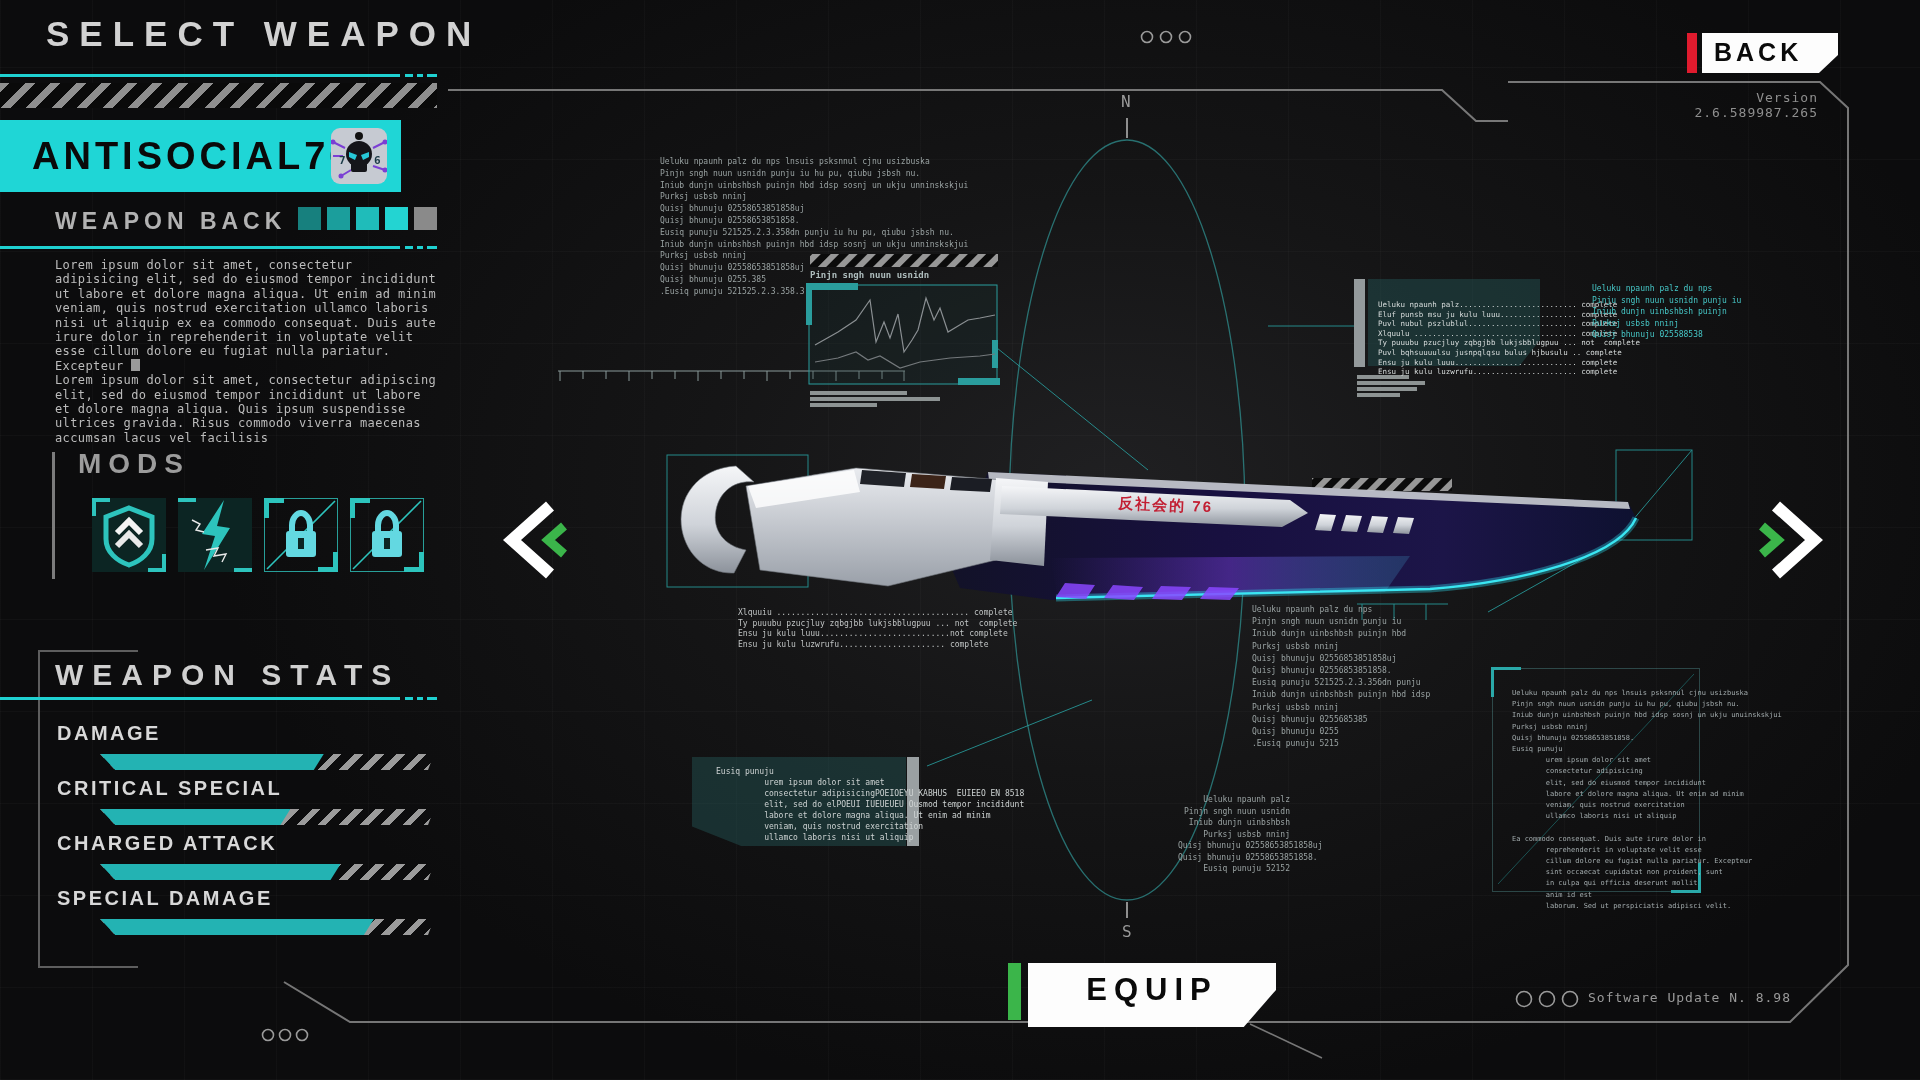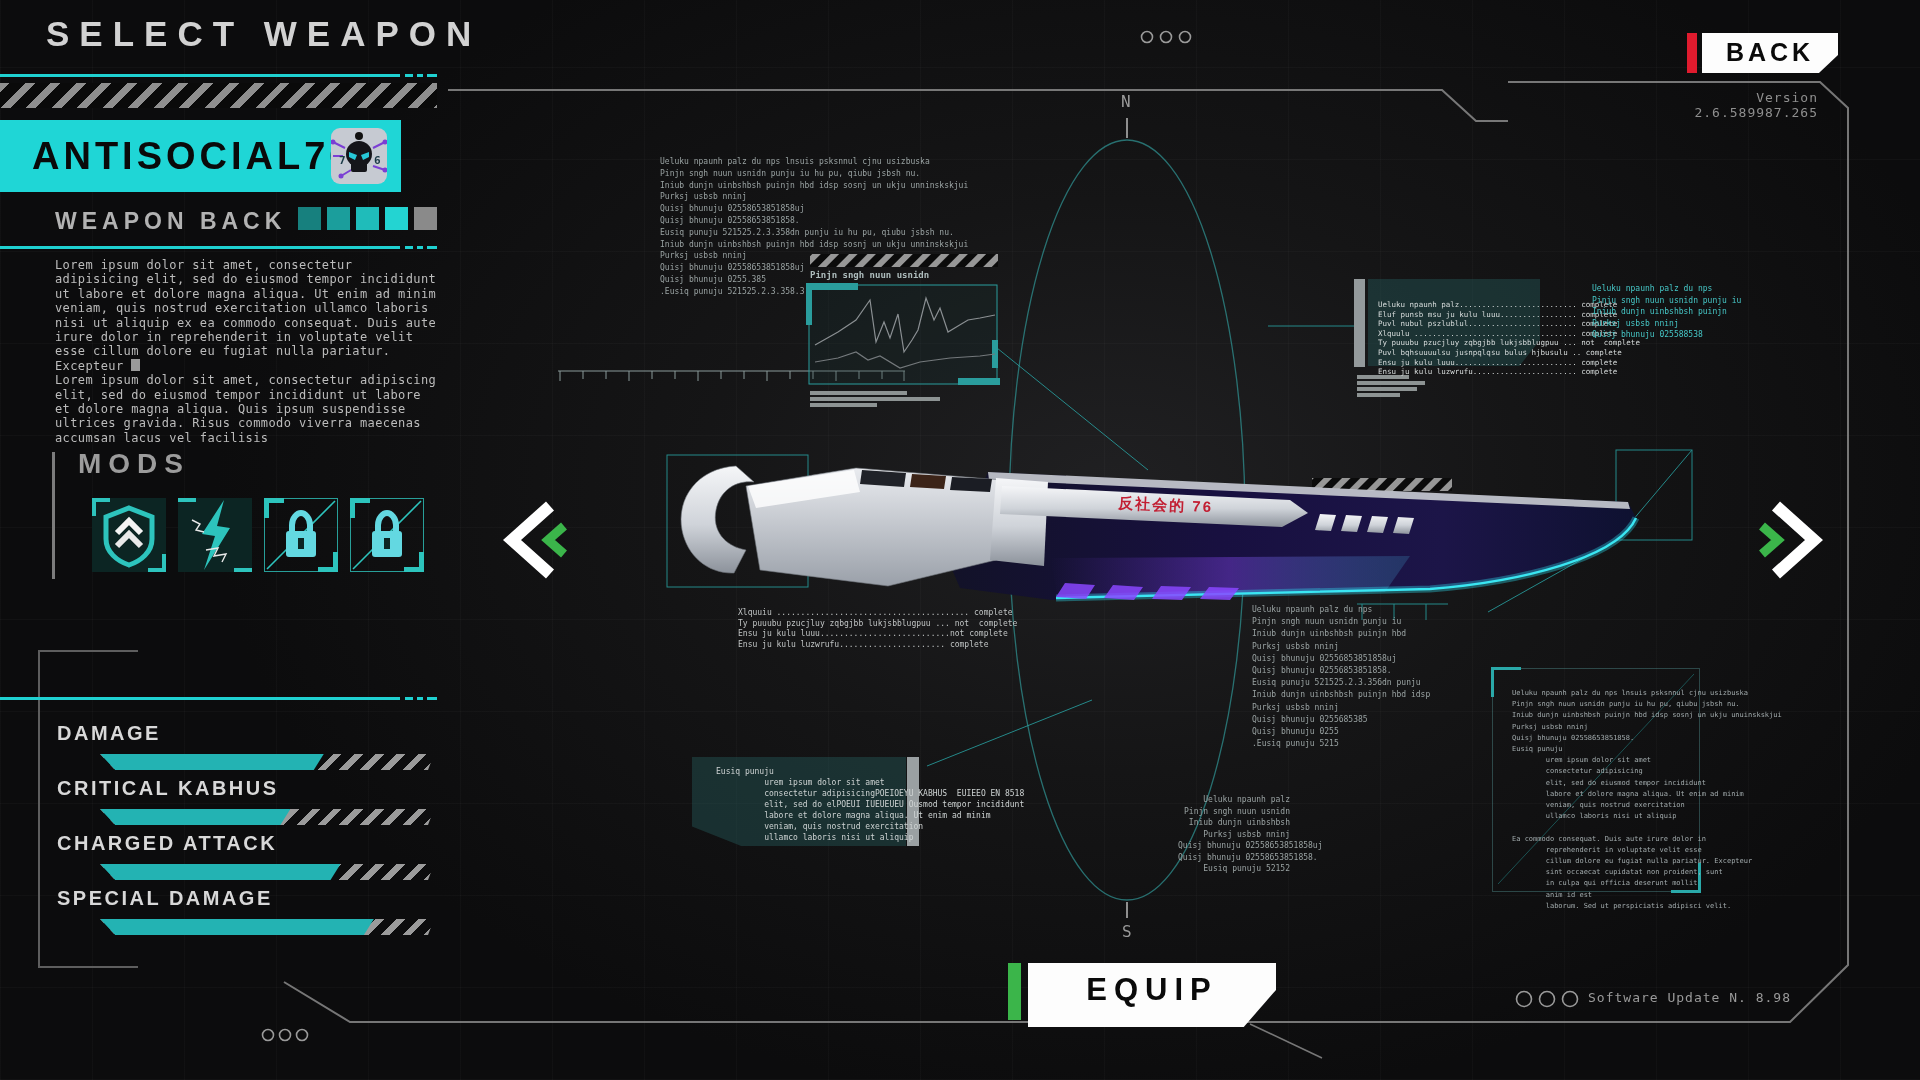--- a/index.html
+++ b/index.html
@@ -51,21 +51,21 @@
   .stat-bar { position:absolute; left:100px; top:32px; width:334px; height:16px;
     background:repeating-linear-gradient(135deg, #9b9b9b 0 6px, rgba(0,0,0,0) 6px 15px);
     clip-path:polygon(0 0, 100% 0, calc(100% - 6px) 100%, 15px 100%); }
   .stat-fill { height:100%; background:#23b3b3;
     clip-path:polygon(0 0, 100% 0, calc(100% - 10px) 100%, 15px 100%); }
 
   
   .btn-red-bar { left:1687px; top:33px; width:10px; height:40px; background:#e01b2e; }
   .back-btn { left:1702px; top:33px; width:136px; height:40px; background:#fdfdfd;
     clip-path:polygon(0 0,100% 0,100% 55%,86% 100%,0 100%);
-    text-align:center; line-height:38px; font-size:25px; font-weight:bold; letter-spacing:4px; color:#0a0a0a; cursor:pointer; }
+    text-align:left; line-height:38px; font-size:25px; font-weight:bold; letter-spacing:4px; color:#0a0a0a; cursor:pointer;padding-left:12px; }
   .btn-green-bar { left:1008px; top:963px; width:13px; height:57px; background:#3bb54a; }
   .equip-btn { left:1028px; top:963px; width:248px; height:64px; background:#fdfdfd;
     clip-path:polygon(0 0,100% 0,100% 42%,87% 100%,0 100%);
     text-align:center; line-height:54px; font-size:31px; font-weight:bold; letter-spacing:7px; color:#0a0a0a; cursor:pointer; }
   .version { left:1628px; top:90px; width:190px; text-align:right; font-family:"DejaVu Sans Mono",monospace;
     font-size:13px; color:#8f8f8f; letter-spacing:1px; }
   .software { left:1588px; top:990px; font-family:"DejaVu Sans Mono",monospace; font-size:13px;
     color:#9a9a9a; letter-spacing:1px; }
   .arrow { width:72px; height:80px; cursor:pointer; }
 
@@ -302,35 +302,36 @@
       <svg width="72" height="72" viewBox="0 0 72 72">
         <line x1="2" y1="70" x2="70" y2="2" stroke="#2dc4bd" stroke-width="1.6"></line>
         <path d="M27,34 V26 C27,19 32,14 36,14 C40,14 45,19 45,26 V34" fill="none" stroke="#63d8e1" stroke-width="6"></path>
         <rect x="21" y="32" width="30" height="26" rx="3" fill="#63d8e1"></rect>
         <rect x="33" y="39" width="6" height="11" fill="#0c2523"></rect>
       </svg>
     </div>
   </div>
 
   <div class="abs stats-bracket"></div>
+  <div class="abs stats-title">WEAPON STATS</div>
   <div class="abs cyan-line" style="left:0;top:697px;width:400px;"></div>
   <div class="abs" style="left:405px;top:697px;">
     <span class="cyan-dash" style="left:0;width:8px;"></span>
       <span class="cyan-dash" style="left:12px;width:6px;"></span>
       <span class="cyan-dash" style="left:22px;width:10px;"></span>
   </div>
 
   <div class="stat-row" style="top:722px;">
     <div class="stat-label">DAMAGE</div>
     <div class="stat-bar">
         <div class="stat-fill" style="width: 67%;"></div>
       </div>
   </div>
   <div class="stat-row" style="top:777px;">
-    <div class="stat-label">CRITICAL KABHUS</div>
+    <div class="stat-label">CRITICAL SPECIAL</div>
     <div class="stat-bar">
         <div class="stat-fill" style="width: 57%;"></div>
       </div>
   </div>
   <div class="stat-row" style="top:832px;">
     <div class="stat-label">CHARGED ATTACK</div>
     <div class="stat-bar">
         <div class="stat-fill" style="width: 72%;"></div>
       </div>
   </div>

